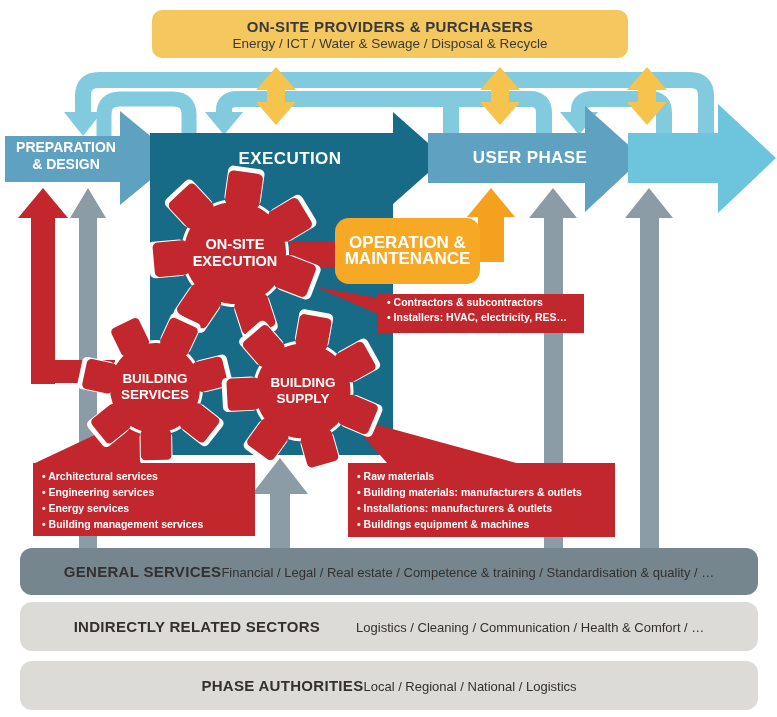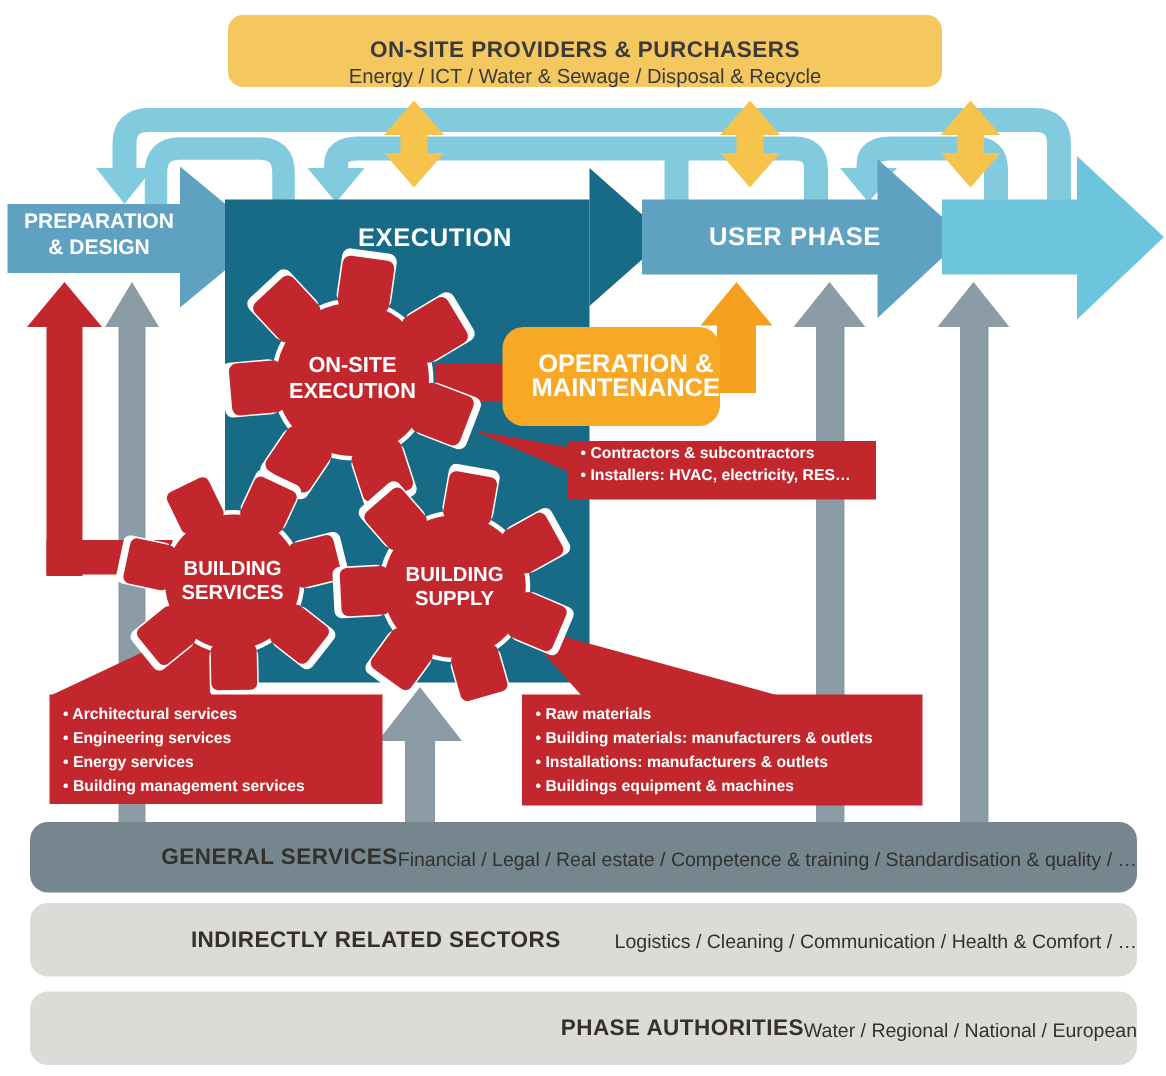--- a/index.html
+++ b/index.html
@@ -3,21 +3,21 @@
 <meta charset="utf-8">
 <style>
   html,body{margin:0;padding:0;background:#fff;}
   .canvas{
     position:relative;width:777px;height:717px;overflow:hidden;
     font-family:"Liberation Sans",sans-serif;background:#fff;
   }
   .canvas svg{position:absolute;left:0;top:0;}
   .abs{position:absolute;}
   .prewrap{white-space:pre-line;}
-  .center{display:flex;align-items:center;justify-content:flex-end;text-align:center;}
+  .center{display:flex;align-items:center;justify-content:center;text-align:center;}
 
   .banner{
     left:152px;top:10px;width:476px;height:48px;border-radius:10px;
     background:#F4C75F;flex-direction:column;
   }
   .banner-title{font-weight:bold;font-size:15px;color:#3a3a3a;letter-spacing:.3px;}
   .banner-sub{font-size:13.5px;color:#3a3a3a;margin-top:1px;}
 
   .phase-label{color:#fff;font-weight:bold;text-align:center;}
   .lbl-prep{left:4px;top:139px;width:124px;font-size:14px;line-height:17px;}
@@ -202,16 +202,16 @@
   <div class="abs center bar bar-1">
     <div class="bar-title">GENERAL SERVICES</div>
     <div class="bar-sub">Financial / Legal / Real estate / Competence &amp; training / Standardisation &amp; quality / …</div>
   </div>
   <div class="abs center bar bar-2">
     <div class="bar-title">INDIRECTLY RELATED SECTORS</div>
     <div class="bar-sub">Logistics / Cleaning / Communication / Health &amp; Comfort / …</div>
   </div>
   <div class="abs center bar bar-3">
     <div class="bar-title">PHASE AUTHORITIES</div>
-    <div class="bar-sub">Water / Regional / National / European</div>
+    <div class="bar-sub">Local / Regional / National / Logistics</div>
   </div>
 
 </div>
 
 </body></html>

